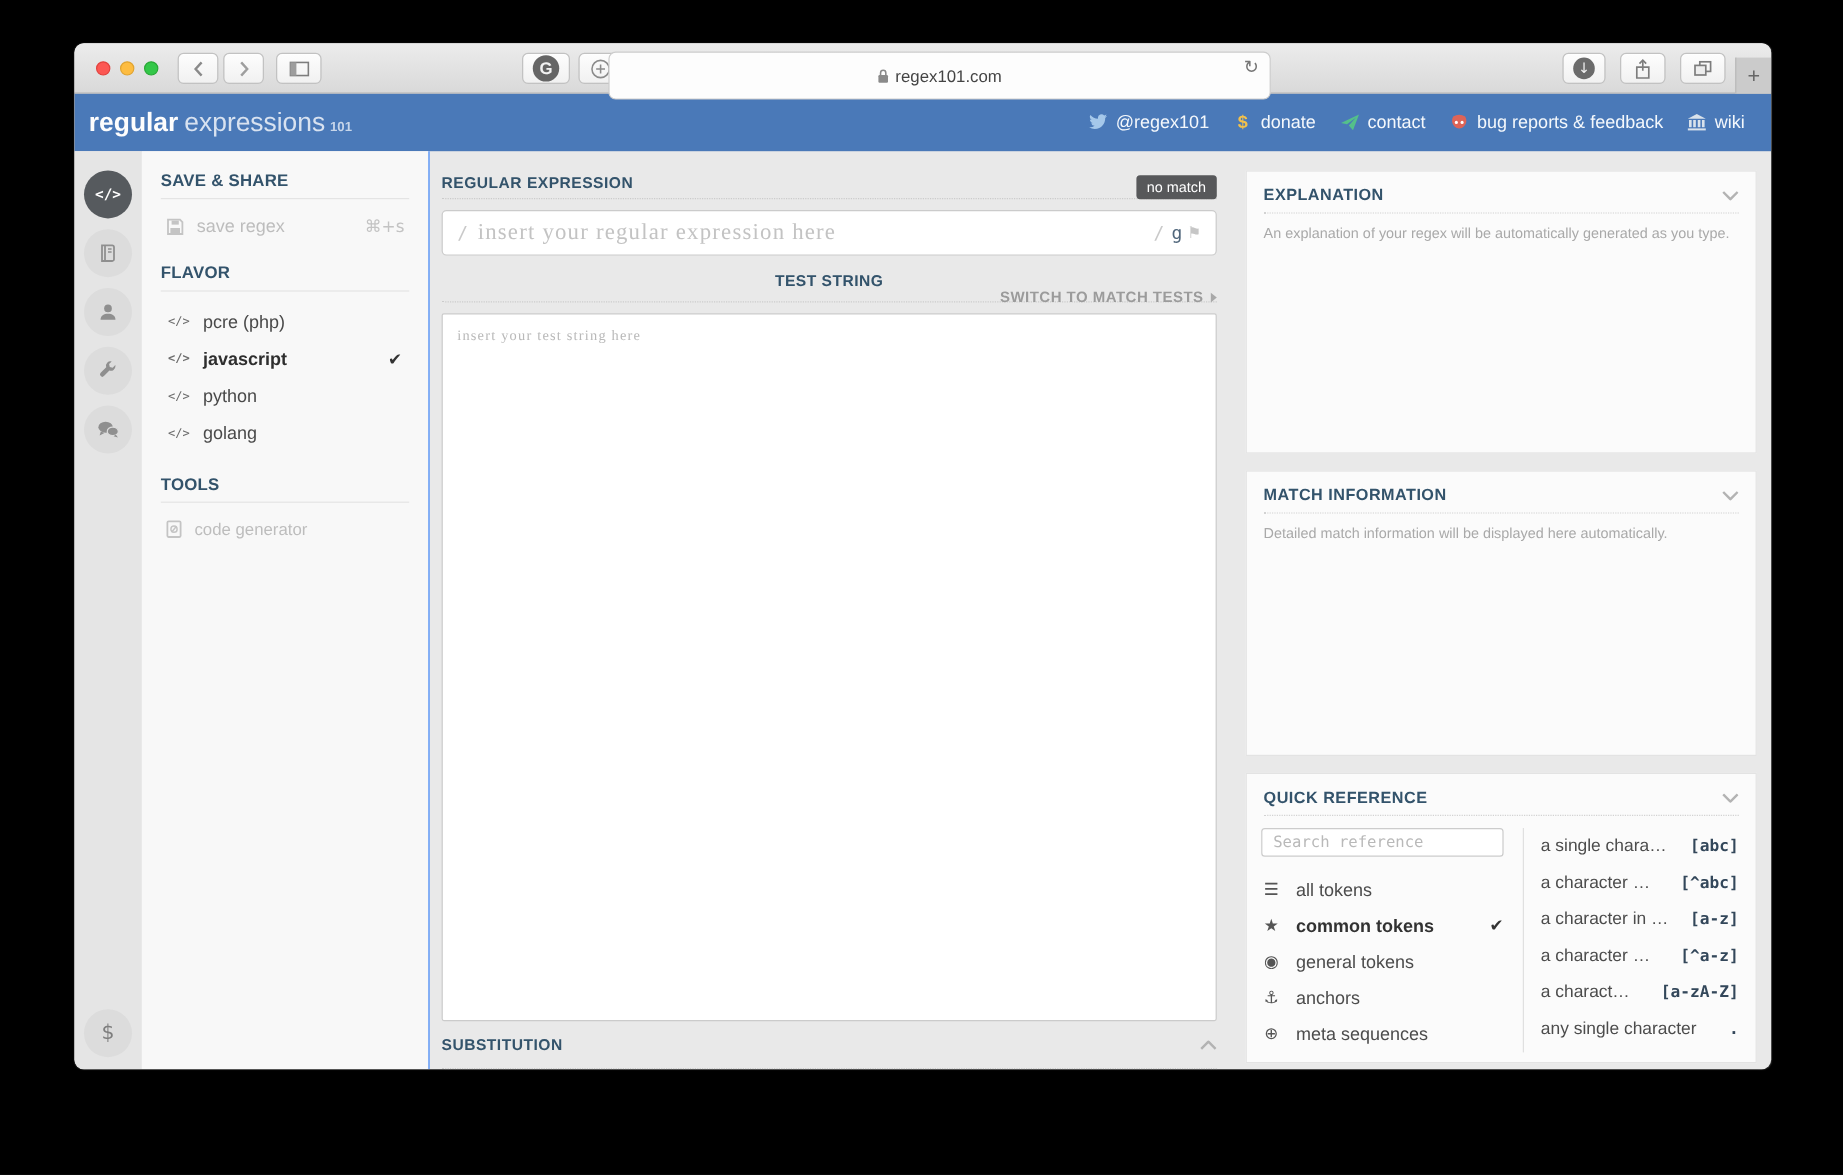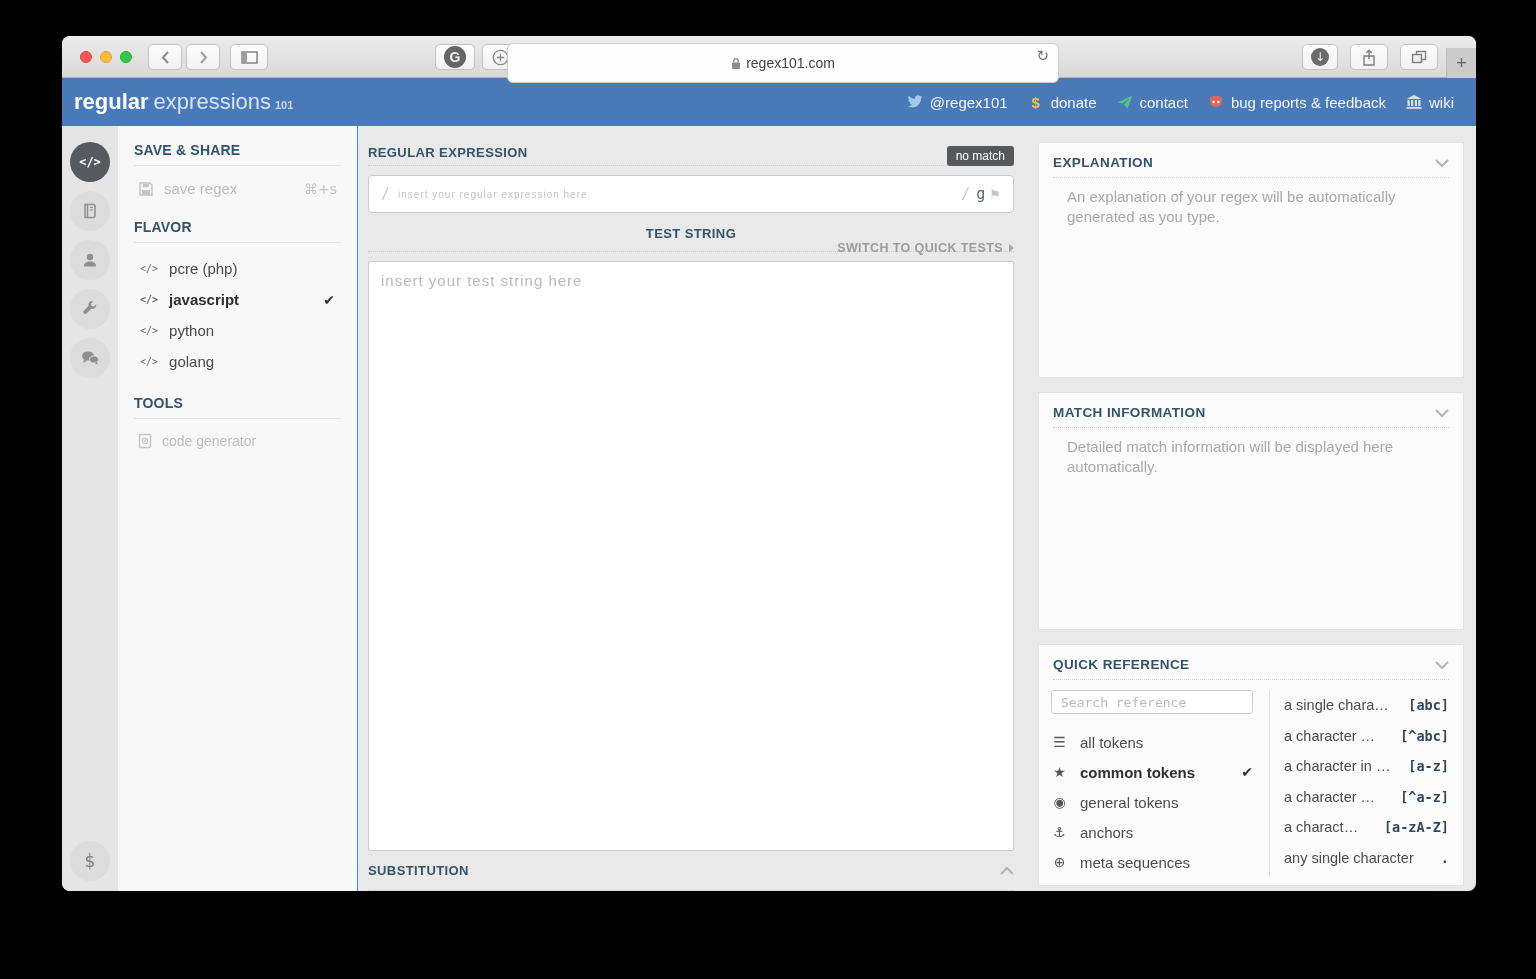--- a/index.html
+++ b/index.html
@@ -80,46 +80,46 @@
   .main-col { flex:1; display:flex; flex-direction:column; padding:14px 12px 0 10px; min-width:0; }
   .sec-row { display:flex; align-items:center; height:26px; border-bottom:1px dotted #cbcbcb; }
   .sec-head { font-size:13px; font-weight:bold; color:#33536b; letter-spacing:.4px; }
   .badge { margin-left:auto; background:#57585a; color:#fff; font-size:12px;
            padding:3px 9px; border-radius:3px; position:relative; top:3px; }
   .regex-input-wrap { margin-top:9px; height:38px; background:#fff; border:1px solid #cbcbcb;
                       border-radius:4px; display:flex; align-items:center; padding:0 12px;
                       font-family:"DejaVu Sans Mono",monospace; font-size:15px; }
   .delim { color:#c9c9c9; }
   .regex-input { flex:1; border:none; outline:none; margin:0 8px;
-                 font-family:Liberation Sans, sans-serif; font-size:10px; color:#333; }
+                 font-family:Liberation Serif, serif; font-size:19px; color:#333; }
   .regex-input::placeholder { color:#c3c3c3; letter-spacing:1px; }
   .flags { color:#51677c; margin:0 4px 0 6px; }
   .flag-ico { color:#c6c6c6; font-size:13px; }
   .test-row { margin-top:13px;flex-direction:column; }
   .switch-link { margin-left:auto; display:flex; align-items:center; gap:6px;
                  font-size:12.5px; font-weight:bold; letter-spacing:.4px; color:#9b9b9b; }
   .tri-right { width:0; height:0; border-left:5px solid #a8a8a8;
                border-top:4px solid transparent; border-bottom:4px solid transparent; }
   .test-area { margin-top:9px; flex:1; background:#fff; border:1px solid #cbcbcb; border-radius:2px;
                resize:none; outline:none; padding:10px 12px;
-               font-family:Liberation Sans, sans-serif; font-size:15px; color:#14532d; }
+               font-family:Liberation Serif, serif; font-size:12px; color:#14532d; }
   .test-area::placeholder { color:#b9b9b9; letter-spacing:1px; }
   .subst-row { height:40px; display:flex; align-items:center; border-bottom:1px dotted #cbcbcb;justify-content:flex-end; }
 
   .chev { color:#b3b3b3; }
 
   .right-col { flex:0 0 450px; padding:16px 12px 10px 12px; display:flex;
                flex-direction:column; gap:14px; }
   .panel { background:#fbfbfb; border:1px solid #e3e3e3; display:flex; flex-direction:column; }
   .panel.p1 { flex:0 0 236px; } .panel.p2 { flex:0 0 238px; } .panel.p3 { flex:1; }
   .panel-head { display:flex; align-items:center; padding:12px 14px 7px 14px;justify-content:space-between; }
   .panel-head .sec-head { font-size:13.5px; }
   .panel-head .chev { margin-left:auto; }
   .panel-divider { border-bottom:1px dotted #d2d2d2; margin:0 14px; }
-  .panel-body { padding:9px 28px; font-size:15px; color:#a9a9a9; line-height:1.32; }
+  .panel-body { padding:9px 14px; font-size:12px; color:#a9a9a9; line-height:1.32; }
 
   .qr-content { flex:1; display:flex; min-height:0; padding:10px 0 8px 12px; }
   .qr-left { flex:0 0 218px; display:flex; flex-direction:column; }
   .qr-search { width:202px; height:24px; border:1px solid #ccc; border-radius:3px; outline:none;
                padding:0 9px; font-family:"DejaVu Sans Mono",monospace; font-size:13px; color:#555; }
   .qr-search::placeholder { color:#b9b9b9; }
   .qr-cats { margin-top:13px; }
   .qr-cat { display:flex; align-items:center; gap:12px; height:30px; font-size:15px; color:#4c4c4c; }
   .qr-cat .cico { width:17px; text-align:center; color:#555; font-size:14px; }
   .qr-cat.selected { font-weight:bold; color:#323232; }
@@ -336,21 +336,21 @@
         <span class="delim">/</span>
         <input class="regex-input" placeholder="insert your regular expression here" style="">
         <span class="delim">/</span>
         <span class="flags">g</span>
         <span class="flag-ico glyph">⚑</span>
       </div>
 
       <div class="sec-row test-row">
         <span class="sec-head">TEST STRING</span>
         <span class="switch-link">
-          <span>SWITCH TO QUICK TESTS</span>
+          <span>SWITCH TO MATCH TESTS</span>
           <span class="tri-right"></span>
         </span>
       </div>
       <textarea class="test-area" placeholder="insert your test string here" style=""></textarea>
 
       <div class="subst-row">
         <span class="sec-head">SUBSTITUTION</span>
         <svg class="chev" style="margin-left:auto;" width="14" height="8" viewBox="0 0 14 8">
             <polyline points="1,7 7,1 13,7" fill="none" stroke="#b3b3b3" stroke-width="2"></polyline>
           </svg>

